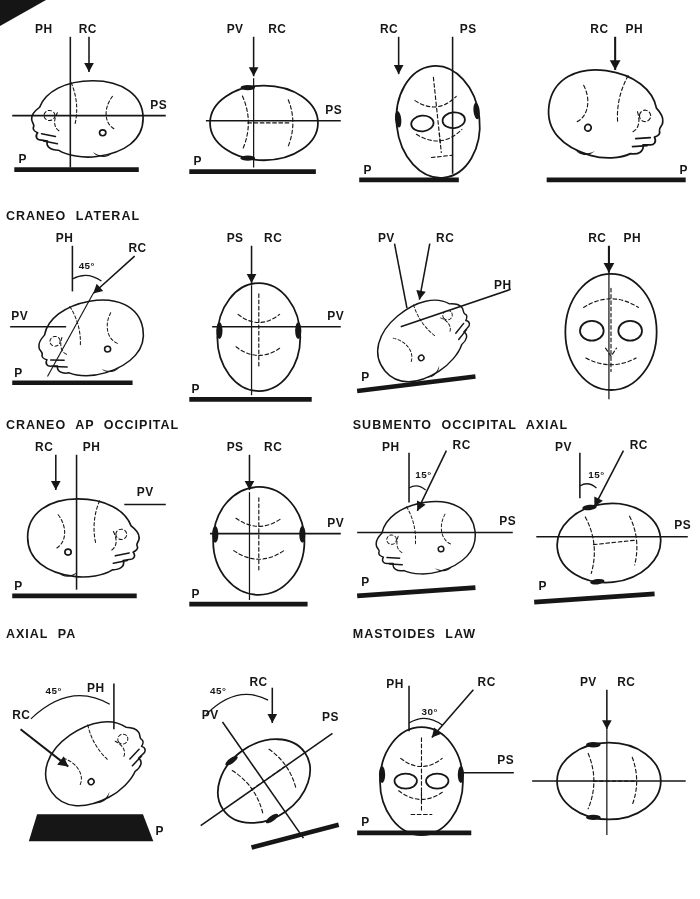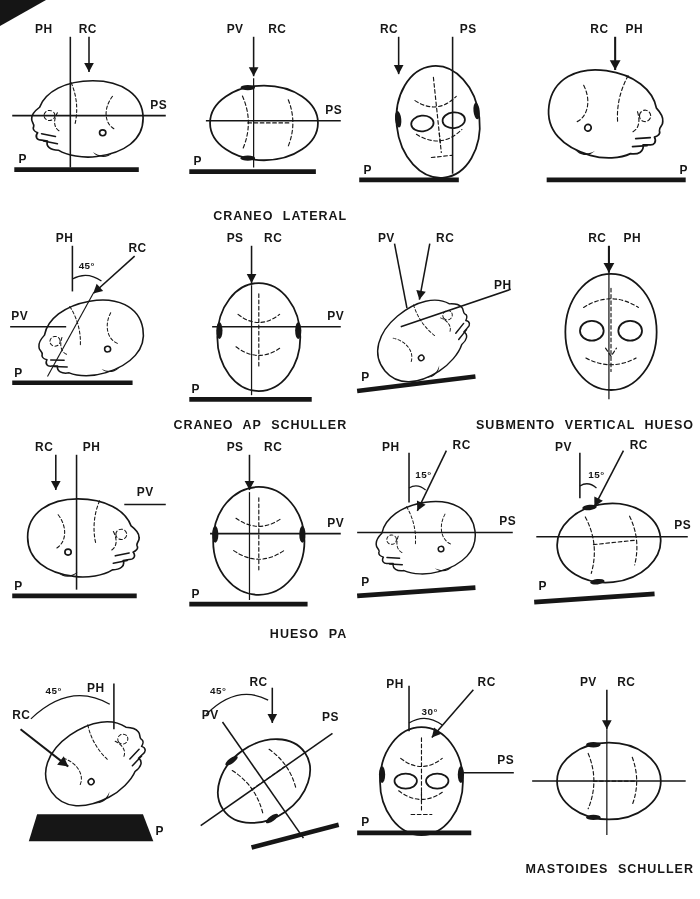--- a/index.html
+++ b/index.html
@@ -10,21 +10,21 @@
   }
   .corner{
     position:absolute;top:0;left:0;width:0;height:0;
     border-left:46px solid #151515;border-bottom:26px solid transparent;
   }
   .row{display:flex;justify-content:space-between;margin-bottom:2px}
   .row:nth-of-type(4){margin-top:28px}
   .group{width:49.6%;display:flex;flex-direction:column}
   .panels{display:flex;justify-content:space-between}
   .caption{
-    text-align:right;font-size:12.5px;font-weight:700;letter-spacing:1px;
+    text-align:left;font-size:12.5px;font-weight:700;letter-spacing:1px;
     word-spacing:5px;color:#161616;margin-top:1px;white-space:nowrap;
   }
   svg text{user-select:none}
 </style>
 </head>
 <body>
 
 <div class="page">
   <div class="corner"></div>
   <div id="rows">
@@ -158,21 +158,21 @@
               <polygon points="68,56 63.35,47.25 72.65,47.25" fill="#161616"></polygon>
               <line x1="68" y1="58" x2="68" y2="164" stroke="#161616" stroke-width="1.2" stroke-linecap="butt"></line>
               <line x1="30" y1="98" x2="154" y2="98" stroke="#161616" stroke-width="1.5" stroke-linecap="butt"></line>
               <line x1="8" y1="168" x2="126" y2="168" stroke="#161616" stroke-width="4.5" stroke-linecap="butt"></line>
               <text x="44" y="16" fill="#161616" font-size="11.5" font-weight="700" font-family="&quot;Liberation Sans&quot;,sans-serif" letter-spacing="0.5">PS</text>
               <text x="80" y="16" fill="#161616" font-size="11.5" font-weight="700" font-family="&quot;Liberation Sans&quot;,sans-serif" letter-spacing="0.5">RC</text>
               <text x="141" y="92" fill="#161616" font-size="11.5" font-weight="700" font-family="&quot;Liberation Sans&quot;,sans-serif" letter-spacing="0.5">PV</text>
               <text x="10" y="162" fill="#161616" font-size="11.5" font-weight="700" font-family="&quot;Liberation Sans&quot;,sans-serif" letter-spacing="0.5">P</text>
             </svg>
           </div>
-          <div class="caption">CRANEO AP SCHULLER</div>
+          <div class="caption">CRANEO AP OCCIPITAL</div>
         </div>
         <div class="group">
           <div class="panels">
             <svg viewBox="0 0 160 185" width="166" height="192">
               <g transform="translate(70,112) rotate(-40) scale(-0.85,0.8)">
                 <path d="M57,-4C57,-30 35,-45 6,-45C-22,-45 -42,-33 -48,-16C-53,-12 -56,-8 -56,-4C-57,0 -53,2 -54,5C-56,9 -52,11 -50,12C-53,16 -51,20 -46,20L-40,21C-42,27 -37,31 -29,31C-20,37 -4,40 10,38C38,34 57,20 57,-4Z" fill="none" stroke="#161616" stroke-width="1.7" stroke-linejoin="round" stroke-linecap="round"></path>
                 <path d="M-16,-43C-10,-28 -9,-12 -12,2" fill="none" stroke="#161616" stroke-width="1.1" stroke-linejoin="round" stroke-linecap="round" stroke-dasharray="3.5 2.5"></path>
                 <path d="M26,-28C16,-14 18,2 28,8" fill="none" stroke="#161616" stroke-width="1.1" stroke-linejoin="round" stroke-linecap="round" stroke-dasharray="3.5 2.5"></path>
                 <path d="M-30,-10C-34,-2 -34,6 -28,10" fill="none" stroke="#161616" stroke-width="1.1" stroke-linejoin="round" stroke-linecap="round" stroke-dasharray="3.5 2.5"></path>
                 <circle cx="16" cy="12" r="3.2" fill="none" stroke="#161616" stroke-width="1.7" stroke-linejoin="round" stroke-linecap="round"></circle>
@@ -200,21 +200,21 @@
                 <path d="M-24.200000000000003,25.2Q0,38.080000000000005 24.200000000000003,25.2" fill="none" stroke="#161616" stroke-width="1.1" stroke-linejoin="round" stroke-linecap="round" stroke-dasharray="3.5 2.5"></path>
                 <path d="M-5.279999999999999,15.680000000000001L0,23.52L5.279999999999999,15.680000000000001" fill="none" stroke="#161616" stroke-width="1.1" stroke-linejoin="round" stroke-linecap="round" stroke-dasharray="3.5 2.5"></path>
               </g>
               <line x1="78" y1="20" x2="78" y2="46" stroke="#161616" stroke-width="2" stroke-linecap="butt"></line>
               <polygon points="78,46 72.8,36.5 83.2,36.5" fill="#161616"></polygon>
               <line x1="78" y1="46" x2="78" y2="168" stroke="#161616" stroke-width="1.2" stroke-linecap="butt"></line>
               <text x="58" y="16" fill="#161616" font-size="11.5" font-weight="700" font-family="&quot;Liberation Sans&quot;,sans-serif" letter-spacing="0.5">RC</text>
               <text x="92" y="16" fill="#161616" font-size="11.5" font-weight="700" font-family="&quot;Liberation Sans&quot;,sans-serif" letter-spacing="0.5">PH</text>
             </svg>
           </div>
-          <div class="caption">SUBMENTO VERTICAL HUESO</div>
+          <div class="caption">SUBMENTO OCCIPITAL AXIAL</div>
         </div>
       </div>
       <div class="row">
         <div class="group">
           <div class="panels">
             <svg viewBox="0 0 160 185" width="166" height="192">
               <g transform="translate(75,103) rotate(0) scale(-0.95,0.9)">
                 <path d="M57,-4C57,-30 35,-45 6,-45C-22,-45 -42,-33 -48,-16C-53,-12 -56,-8 -56,-4C-57,0 -53,2 -54,5C-56,9 -52,11 -50,12C-53,16 -51,20 -46,20L-40,21C-42,27 -37,31 -29,31C-20,37 -4,40 10,38C38,34 57,20 57,-4Z" fill="none" stroke="#161616" stroke-width="1.7" stroke-linejoin="round" stroke-linecap="round"></path>
                 <path d="M-16,-43C-10,-28 -9,-12 -12,2" fill="none" stroke="#161616" stroke-width="1.1" stroke-linejoin="round" stroke-linecap="round" stroke-dasharray="3.5 2.5"></path>
                 <path d="M26,-28C16,-14 18,2 28,8" fill="none" stroke="#161616" stroke-width="1.1" stroke-linejoin="round" stroke-linecap="round" stroke-dasharray="3.5 2.5"></path>
@@ -247,21 +247,21 @@
               <polygon points="66,54 61.35,45.25 70.65,45.25" fill="#161616"></polygon>
               <line x1="66" y1="56" x2="66" y2="160" stroke="#161616" stroke-width="1.2" stroke-linecap="butt"></line>
               <line x1="28" y1="96" x2="154" y2="96" stroke="#161616" stroke-width="1.5" stroke-linecap="butt"></line>
               <line x1="8" y1="164" x2="122" y2="164" stroke="#161616" stroke-width="4.5" stroke-linecap="butt"></line>
               <text x="44" y="16" fill="#161616" font-size="11.5" font-weight="700" font-family="&quot;Liberation Sans&quot;,sans-serif" letter-spacing="0.5">PS</text>
               <text x="80" y="16" fill="#161616" font-size="11.5" font-weight="700" font-family="&quot;Liberation Sans&quot;,sans-serif" letter-spacing="0.5">RC</text>
               <text x="141" y="90" fill="#161616" font-size="11.5" font-weight="700" font-family="&quot;Liberation Sans&quot;,sans-serif" letter-spacing="0.5">PV</text>
               <text x="10" y="158" fill="#161616" font-size="11.5" font-weight="700" font-family="&quot;Liberation Sans&quot;,sans-serif" letter-spacing="0.5">P</text>
             </svg>
           </div>
-          <div class="caption">HUESO PA</div>
+          <div class="caption">AXIAL PA</div>
         </div>
         <div class="group">
           <div class="panels">
             <svg viewBox="0 0 160 185" width="166" height="192">
               <g transform="translate(70,103) rotate(-8) scale(0.85,0.82)">
                 <path d="M57,-4C57,-30 35,-45 6,-45C-22,-45 -42,-33 -48,-16C-53,-12 -56,-8 -56,-4C-57,0 -53,2 -54,5C-56,9 -52,11 -50,12C-53,16 -51,20 -46,20L-40,21C-42,27 -37,31 -29,31C-20,37 -4,40 10,38C38,34 57,20 57,-4Z" fill="none" stroke="#161616" stroke-width="1.7" stroke-linejoin="round" stroke-linecap="round"></path>
                 <path d="M-16,-43C-10,-28 -9,-12 -12,2" fill="none" stroke="#161616" stroke-width="1.1" stroke-linejoin="round" stroke-linecap="round" stroke-dasharray="3.5 2.5"></path>
                 <path d="M26,-28C16,-14 18,2 28,8" fill="none" stroke="#161616" stroke-width="1.1" stroke-linejoin="round" stroke-linecap="round" stroke-dasharray="3.5 2.5"></path>
                 <path d="M-30,-10C-34,-2 -34,6 -28,10" fill="none" stroke="#161616" stroke-width="1.1" stroke-linejoin="round" stroke-linecap="round" stroke-dasharray="3.5 2.5"></path>
                 <circle cx="16" cy="12" r="3.2" fill="none" stroke="#161616" stroke-width="1.7" stroke-linejoin="round" stroke-linecap="round"></circle>
@@ -296,20 +296,21 @@
               <line x1="8" y1="99" x2="154" y2="99" stroke="#161616" stroke-width="1.5" stroke-linecap="butt"></line>
               <line x1="6" y1="162" x2="122" y2="154" stroke="#161616" stroke-width="4.5" stroke-linecap="butt"></line>
               <path d="M 50,50 Q 58,45 66,52" fill="none" stroke="#161616" stroke-width="1.2"></path>
               <text x="26" y="16" fill="#161616" font-size="11.5" font-weight="700" font-family="&quot;Liberation Sans&quot;,sans-serif" letter-spacing="0.5">PV</text>
               <text x="98" y="14" fill="#161616" font-size="11.5" font-weight="700" font-family="&quot;Liberation Sans&quot;,sans-serif" letter-spacing="0.5">RC</text>
               <text x="58" y="42" fill="#161616" font-size="9.5" font-weight="700" font-family="&quot;Liberation Sans&quot;,sans-serif" letter-spacing="0.5">15°</text>
               <text x="141" y="92" fill="#161616" font-size="11.5" font-weight="700" font-family="&quot;Liberation Sans&quot;,sans-serif" letter-spacing="0.5">PS</text>
               <text x="10" y="150" fill="#161616" font-size="11.5" font-weight="700" font-family="&quot;Liberation Sans&quot;,sans-serif" letter-spacing="0.5">P</text>
             </svg>
           </div>
+          <div class="caption">MASTOIDES LAW</div>
         </div>
       </div>
       <div class="row">
         <div class="group">
           <div class="panels">
             <svg viewBox="0 0 160 185" width="166" height="192">
               <g transform="translate(88,92) rotate(-35) scale(-0.9,0.85)">
                 <path d="M57,-4C57,-30 35,-45 6,-45C-22,-45 -42,-33 -48,-16C-53,-12 -56,-8 -56,-4C-57,0 -53,2 -54,5C-56,9 -52,11 -50,12C-53,16 -51,20 -46,20L-40,21C-42,27 -37,31 -29,31C-20,37 -4,40 10,38C38,34 57,20 57,-4Z" fill="none" stroke="#161616" stroke-width="1.7" stroke-linejoin="round" stroke-linecap="round"></path>
                 <path d="M-16,-43C-10,-28 -9,-12 -12,2" fill="none" stroke="#161616" stroke-width="1.1" stroke-linejoin="round" stroke-linecap="round" stroke-dasharray="3.5 2.5"></path>
                 <path d="M26,-28C16,-14 18,2 28,8" fill="none" stroke="#161616" stroke-width="1.1" stroke-linejoin="round" stroke-linecap="round" stroke-dasharray="3.5 2.5"></path>
@@ -388,17 +389,16 @@
                 <ellipse cx="-15" cy="35" rx="7" ry="2.6" fill="#161616"></ellipse>
               </g>
               <line x1="76" y1="20" x2="76" y2="58" stroke="#161616" stroke-width="1.5" stroke-linecap="butt"></line>
               <polygon points="76,58 71.35,49.25 80.65,49.25" fill="#161616"></polygon>
               <line x1="76" y1="58" x2="76" y2="160" stroke="#161616" stroke-width="1.2" stroke-linecap="butt"></line>
               <line x1="4" y1="108" x2="152" y2="108" stroke="#161616" stroke-width="1.5" stroke-linecap="butt"></line>
               <text x="50" y="16" fill="#161616" font-size="11.5" font-weight="700" font-family="&quot;Liberation Sans&quot;,sans-serif" letter-spacing="0.5">PV</text>
               <text x="86" y="16" fill="#161616" font-size="11.5" font-weight="700" font-family="&quot;Liberation Sans&quot;,sans-serif" letter-spacing="0.5">RC</text>
             </svg>
           </div>
-          <div class="caption">MASTOIDES SCHULLER</div>
         </div>
       </div>
     </div>
 </div>
 
 </body></html>

